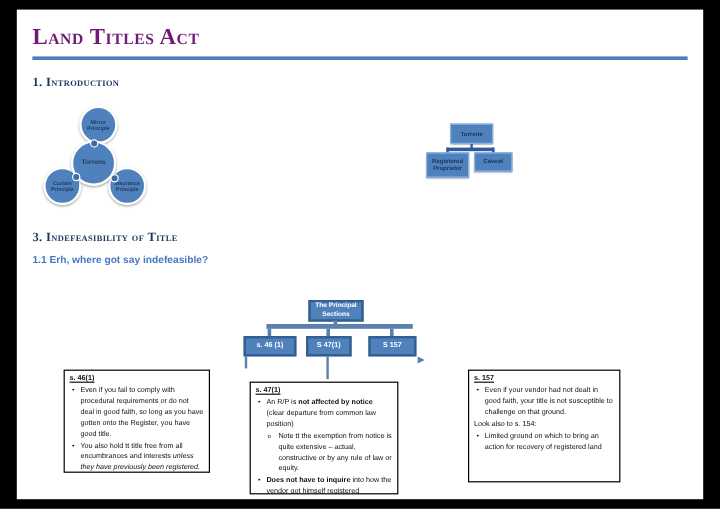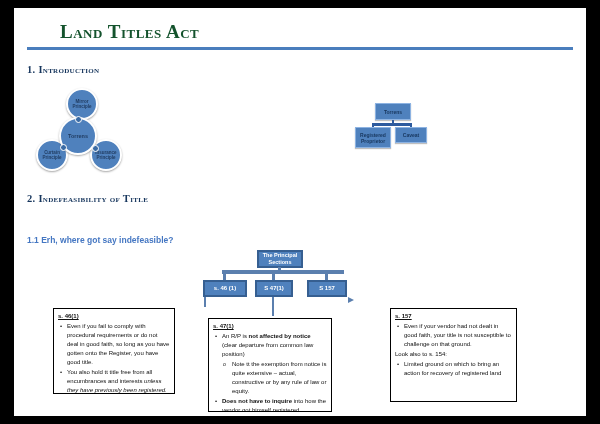--- a/index.html
+++ b/index.html
@@ -11,42 +11,40 @@
   }
   .page {
     position:absolute; left:14px; top:8px; width:572px; height:408px;
     background:#ffffff;
   }
   
   .doc-title {
     position:absolute; left:13px; top:13px;
     font-family:"Liberation Serif", serif;
     font-variant:small-caps; font-weight:bold;
-    font-size:19px; letter-spacing:0.5px; color:#14532d;
+    font-size:19px; letter-spacing:0.5px; color:#701a75;
     white-space:nowrap;
-    margin-left:33px;
   }
   .title-rule {
     position:absolute; left:13px; top:39px; width:546px; height:3px;
     background:#4A7EBD;
   }
   .h-num {
     position:absolute; left:13px;
     font-family:"Liberation Serif", serif;
     font-variant:small-caps; font-weight:bold;
     font-size:10.5px; color:#17365D; letter-spacing:0.3px;
     white-space:nowrap;
   }
   .h1 { top:56px;text-align:right; }
   .h2 { top:185px; }
   .subhead {
     position:absolute; left:13px; top:203px;
     font-weight:bold; font-size:8.5px; color:#4577C2;
     white-space:nowrap;
-    margin-top:24px;
   }
   
   .circle {
     position:absolute; border-radius:50%;
     background:#4F81BD; border:2px solid #fff;
     box-shadow:0 1px 2px rgba(0,0,0,0.35);
     display:flex; align-items:center; justify-content:center;
     text-align:center; color:#1F3A5F; font-weight:bold;
     line-height:1.15; box-sizing:border-box;
   }
@@ -131,21 +129,21 @@
   <div>
     <div class="obox o-root">Torrens</div>
     <div class="oline" style="left:378px; top:112px; width:2px; height:5px;"></div>
     <div class="oline" style="left:358px; top:115px; width:40px; height:2.5px;"></div>
     <div class="oline" style="left:358px; top:115px; width:2px; height:5px;"></div>
     <div class="oline" style="left:396px; top:115px; width:2px; height:5px;"></div>
     <div class="obox o-c1">Registered Proprietor</div>
     <div class="obox o-c2">Caveat</div>
   </div>
 
-  <div class="h-num h2">2. Indefeasibility of Title</div>
+  <div class="h-num h2">3. Indefeasibility of Title</div>
   <div class="subhead">1.1 Erh, where got say indefeasible?</div>
 
   <div>
     <div class="sbox s-root">The Principal Sections</div>
     <div class="sline" style="left:264px; top:259px; width:3px; height:4px;"></div>
     <div class="sline" style="left:208px; top:262px; width:122px; height:4px;"></div>
     <div class="sline" style="left:209px; top:266px; width:3px; height:6px;"></div>
     <div class="sline" style="left:258px; top:266px; width:3px; height:6px;"></div>
     <div class="sline" style="left:311px; top:266px; width:3px; height:6px;"></div>
     <div class="sbox s-c s-c0">s. 46 (1)</div>

